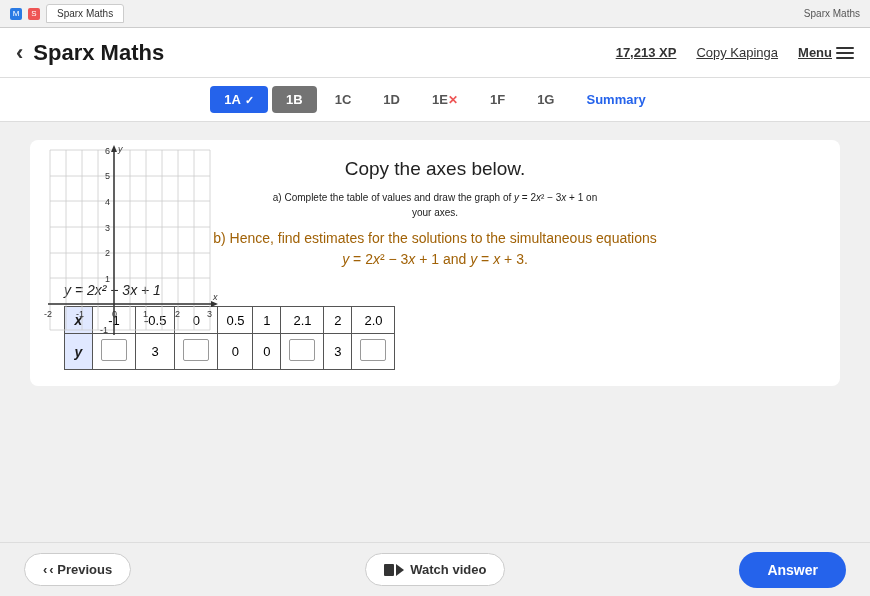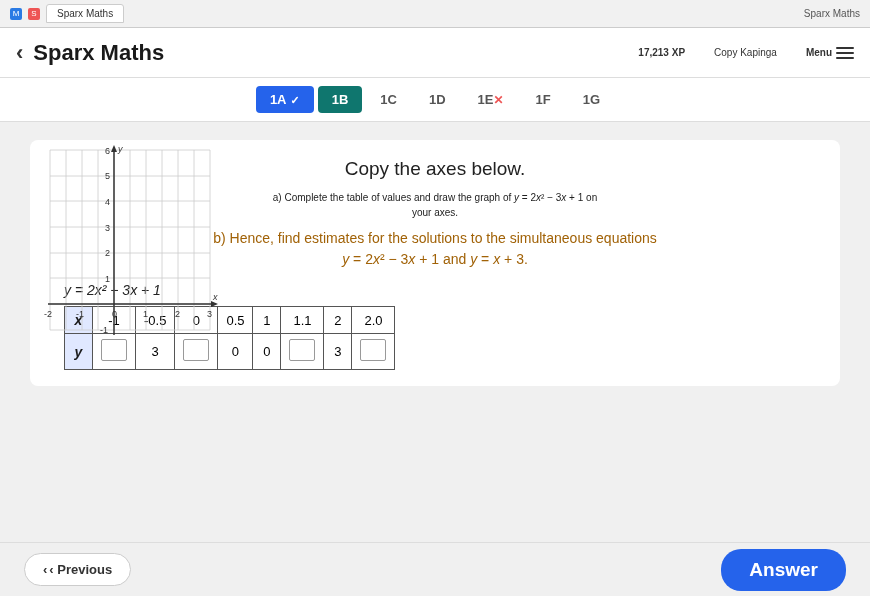--- a/index.html
+++ b/index.html
@@ -78,23 +78,24 @@
       font-weight: bold;
     }
     .app-title {
       font-size: 22px;
       font-weight: bold;
       color: #1a1a1a;
     }
     .header-right {
       display: flex;
       align-items: center;
-      gap: 29px;
-      font-size: 10px;
-      color: #333;
+      gap: 20px;
+      font-size: 13px;
+      color: #333;
+      text-decoration: underline;
     }
     .xp-badge {
       font-weight: bold;
       color: #333;
     }
     .menu-btn {
       font-weight: bold;
       color: #333;
       cursor: pointer;
       display: flex;
@@ -127,21 +128,21 @@
     .tab {
       padding: 6px 14px;
       font-size: 13px;
       font-weight: 600;
       color: #555;
       cursor: pointer;
       border-radius: 4px;
       position: relative;
     }
     .tab.active {
-      background: #0f766e;
+      background: #737373;
       color: #fff;
       border-radius: 4px;
     }
     .tab.completed {
       background: #2563eb;
       color: #fff;
       border-radius: 4px;
       display: flex;
       align-items: flex-end;
       gap: 4px;
@@ -298,21 +299,21 @@
       align-items: center;
       gap: 6px;
     }
 
     .answer-btn {
       background: #2563eb;
       color: #fff;
       border: none;
       border-radius: 20px;
       padding: 10px 28px;
-      font-size: 19px;
+      font-size: 14px;
       font-weight: 700;
       cursor: pointer;
     }
 
     .checkmark {
       font-size: 11px;
     }
   </style>
 </head>
 <body>
@@ -365,20 +366,23 @@
   </div>
   <div class="tab has-x">
     <span>1E</span>
     <span class="tab-x">✕</span>
   </div>
   <div class="tab">
     <span>1F</span>
   </div>
   <div class="tab">
     <span>1G</span>
+  </div>
+  <div class="tab summary-tab">
+    <span>Summary</span>
   </div>
 </div>
 
 <div class="main-content">
   <div class="question-area">
 
     <div class="question-instruction">Copy the axes below.</div>
 
     <div class="question-part">
       a) Complete the table of values and draw the graph of <em>y</em> = 2<em>x</em>² − 3<em>x</em> + 1 on<br>your axes.
@@ -397,21 +401,21 @@
         </div>
         <table class="values-table">
           <tbody>
               <tr>
             <td class="row-header"><em>x</em></td>
             <td>-1</td>
             <td>-0.5</td>
             <td>0</td>
             <td>0.5</td>
             <td>1</td>
-            <td>1.1</td>
+            <td>2.1</td>
             <td>2</td>
             <td>2.0</td>
           </tr>
           <tr>
             <td class="row-header"><em>y</em></td>
             <td class="input-cell"><div class="input-box"></div></td>
             <td>3</td>
             <td class="input-cell"><div class="input-box"></div></td>
             <td>0</td>
             <td>0</td>
@@ -484,17 +488,24 @@
 
   </div>
 </div>
 
 <div class="footer">
   <button class="prev-btn">
     <span>‹</span>
     <span style="margin-left:-4px;">‹ Previous</span>
   </button>
 
+  <button class="watch-video-btn">
+    <span style="display:inline-flex;align-items:center;gap:2px;">
+      <span style="width:10px;height:12px;background:#333;display:inline-block;border-radius:1px;"></span>
+      <span style="width:0;height:0;border-top:6px solid transparent;border-bottom:6px solid transparent;border-left:8px solid #333;display:inline-block;"></span>
+    </span>
+    <span>Watch video</span>
+  </button>
 
   <button class="answer-btn">
     <span>Answer</span>
   </button>
 </div>
 
 </body></html>

